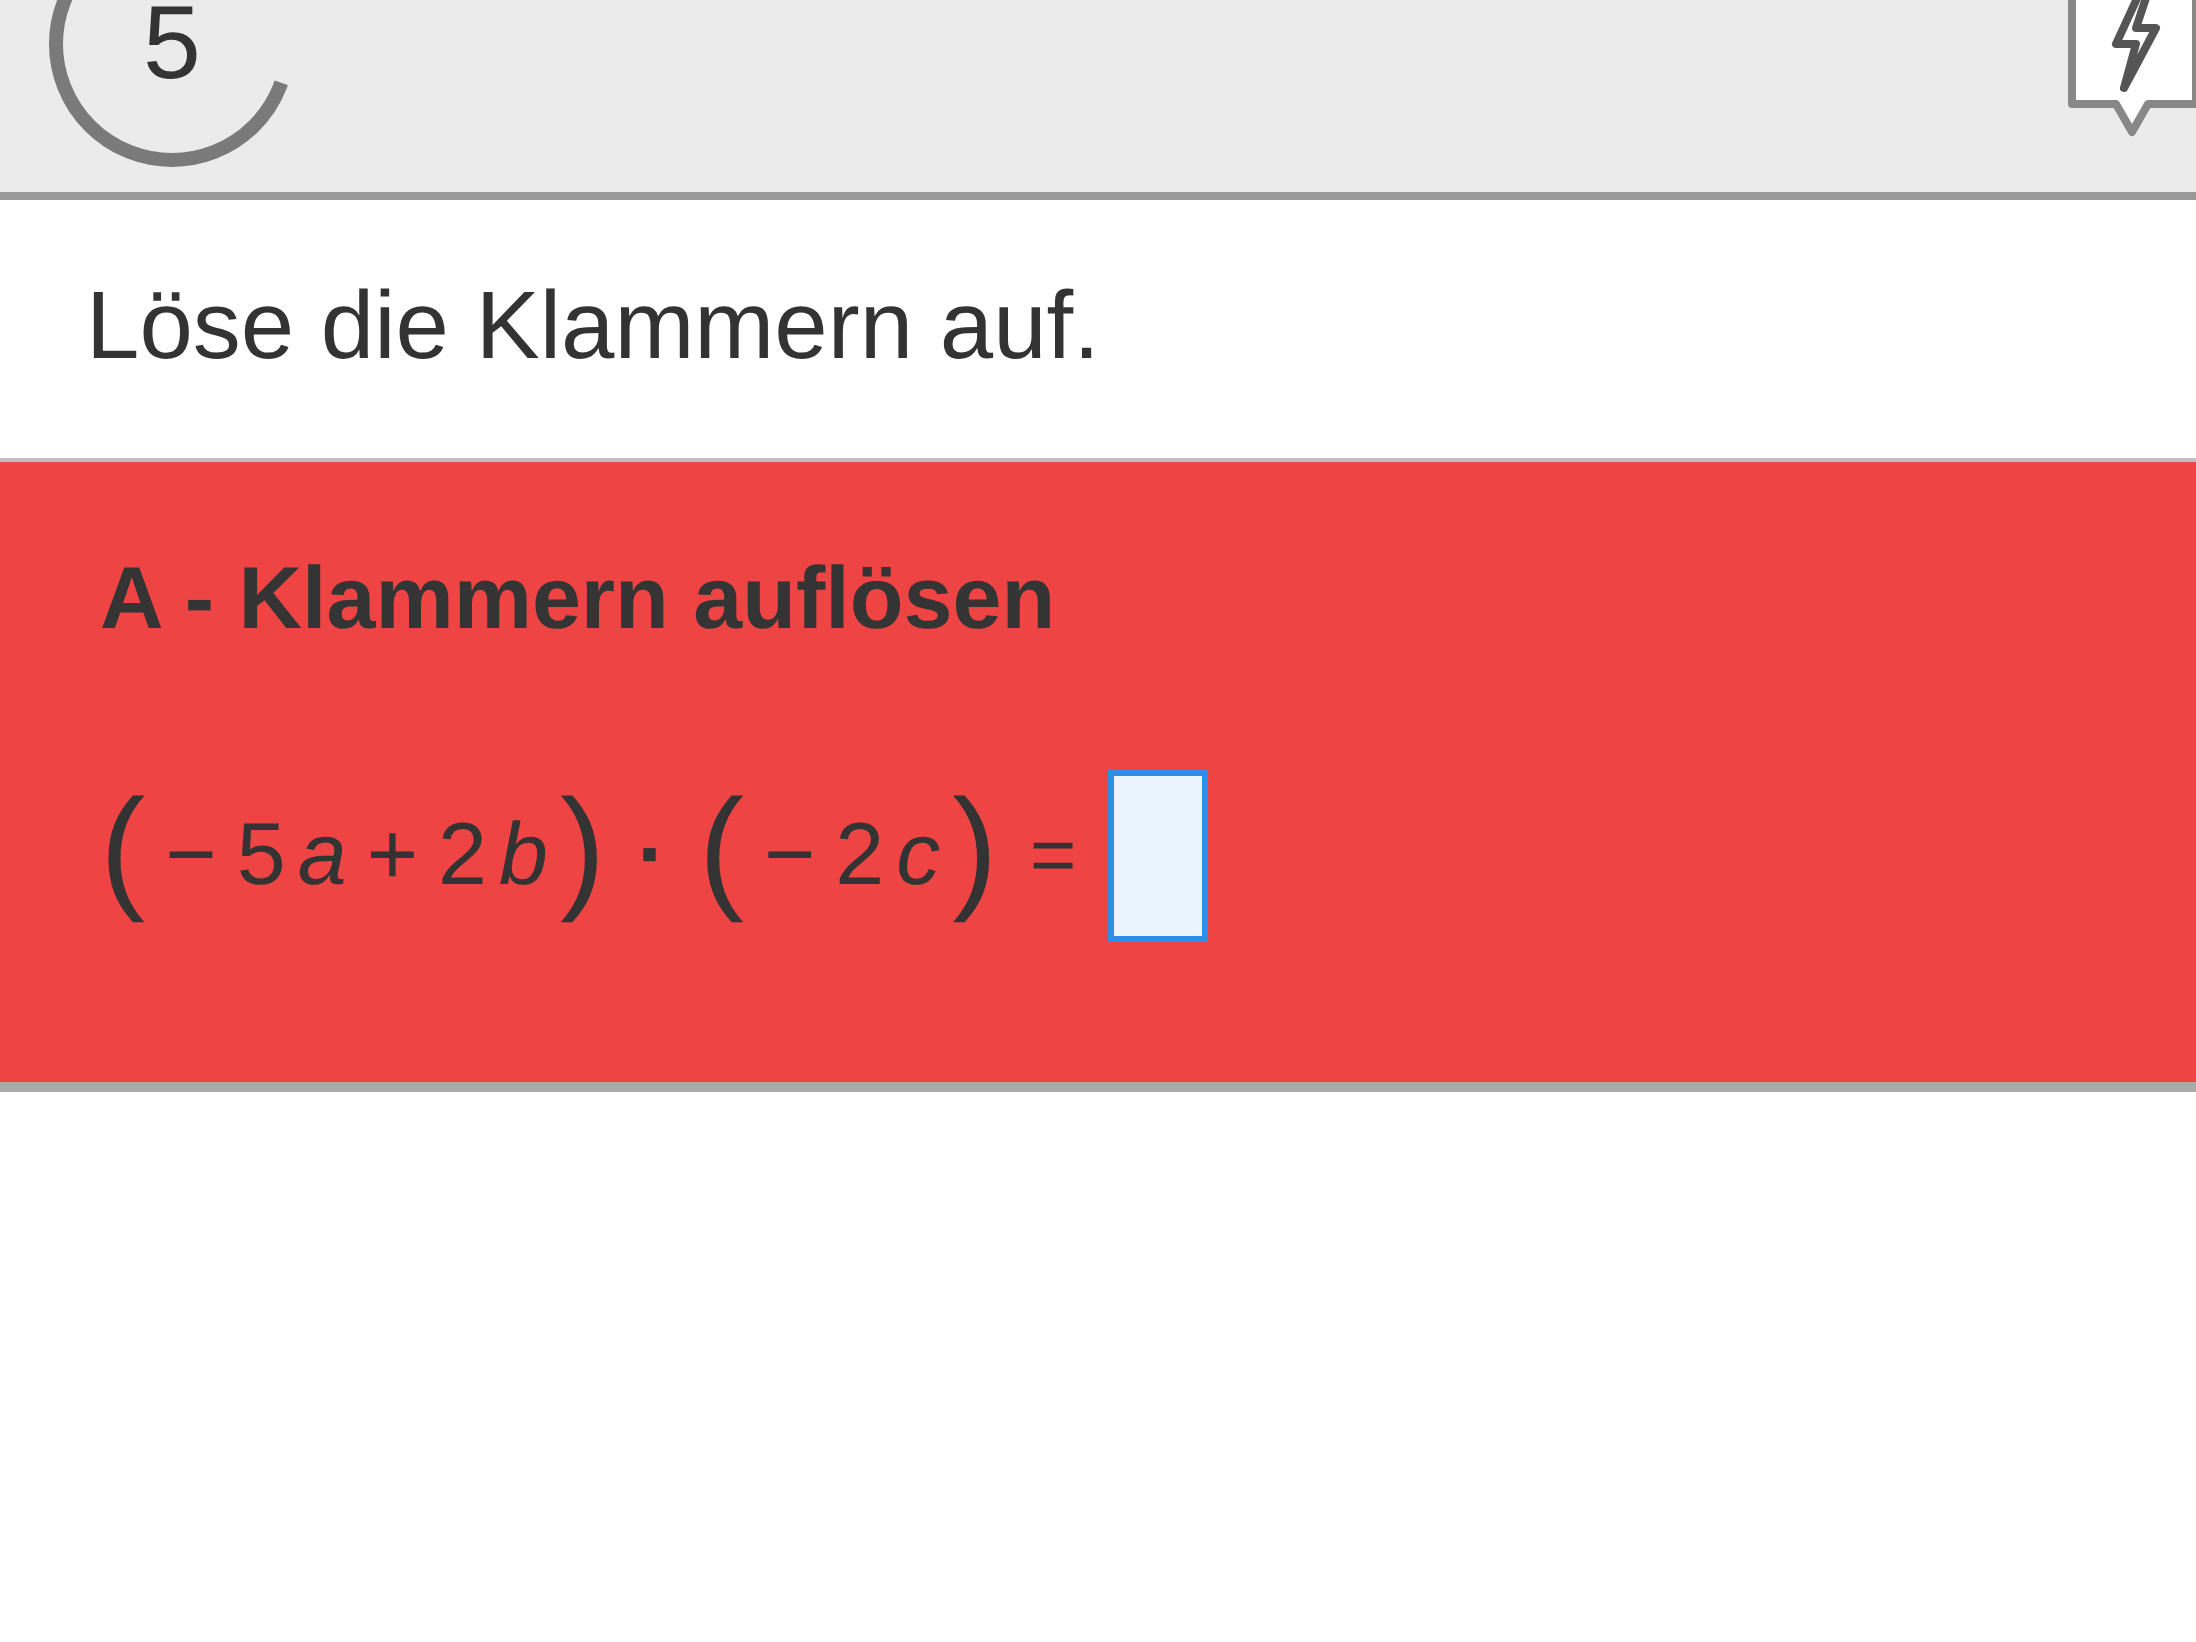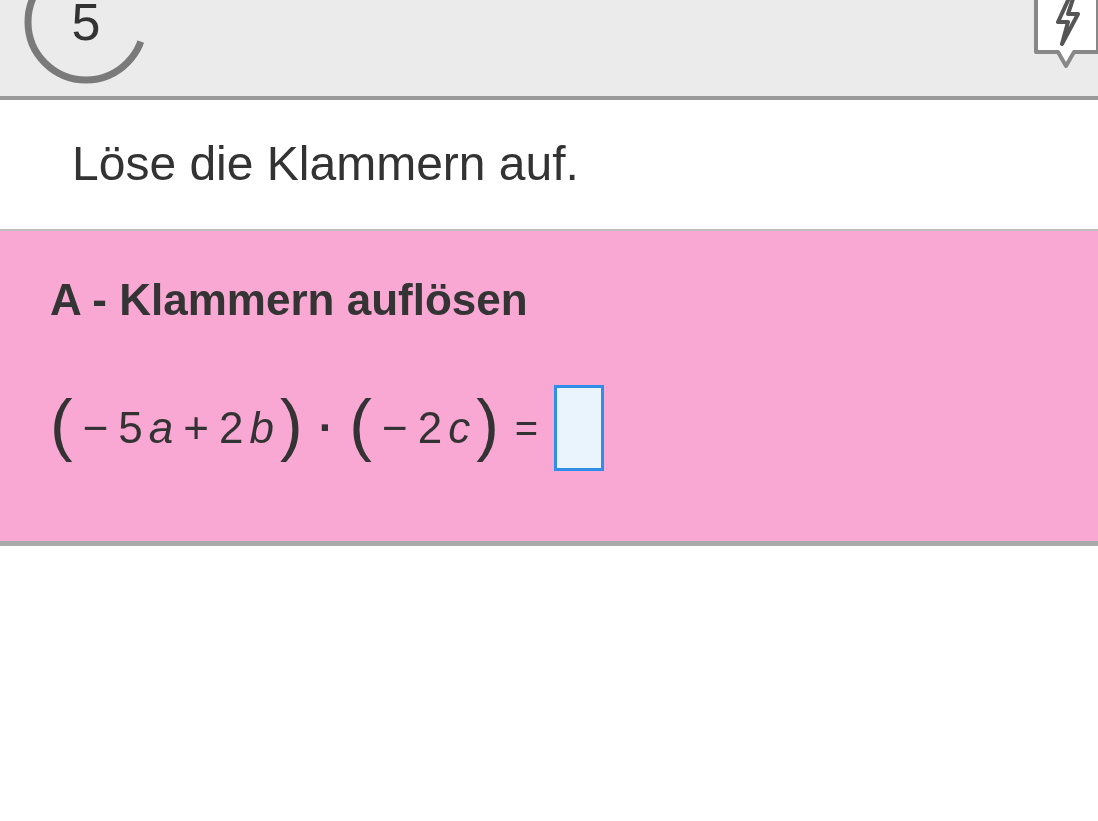--- a/index.html
+++ b/index.html
@@ -32,33 +32,33 @@
     right: 0;
     top: -18px;
     width: 64px;
     height: 92px;
   }
   .hint-bubble svg { width: 100%; height: 100%; }
 
   .section {
     width: 100%;
     border-bottom: 2px solid #bfbfbf;
-    padding: 36px 50px 38px 72px;
+    padding: 36px 50px 38px 43px;
     background: #fff;
   }
   .instruction-text {
     font-size: 48px;
     color: #333;
     font-weight: 400;
   }
   .section-problem {
     width: 100%;
     border-bottom: 5px solid #aaa;
     padding: 44px 50px 70px 50px;
-    background: #f9a8d4;
+    background: #ef4444;
   }
   .part-title {
     font-size: 44px;
     font-weight: 700;
     color: #343434;
     margin-bottom: 60px;
   }
   .equation {
     display: flex;
     align-items: center;

